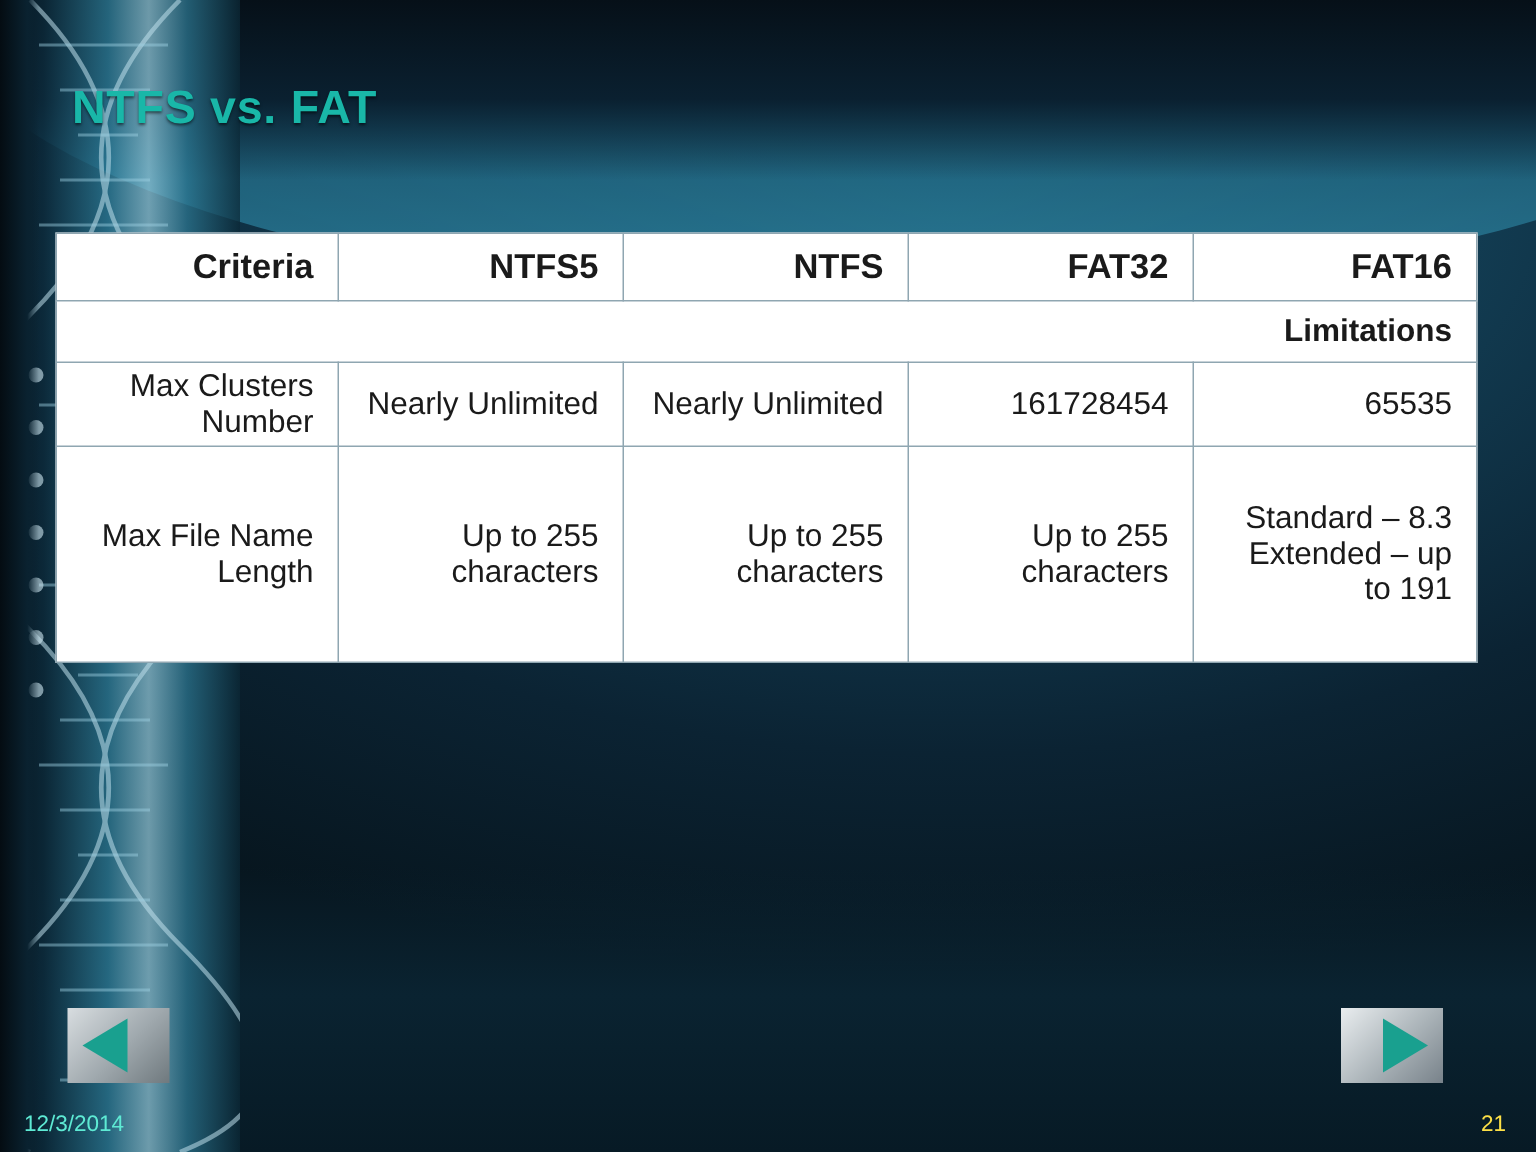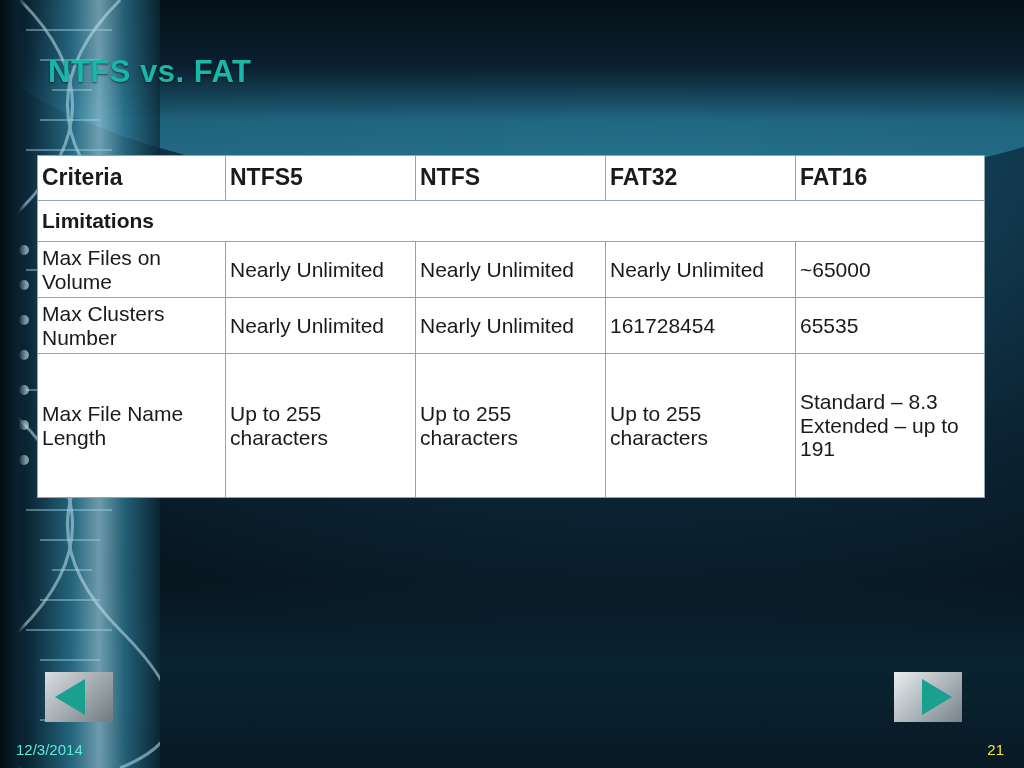--- a/index.html
+++ b/index.html
@@ -81,23 +81,23 @@
     top: 155px;
     width: 947px;
     border-collapse: collapse;
     background: #ffffff;
     table-layout: fixed;
   }
   table.main td, table.main th {
     border: 1px solid #8fa6b1;
     font-size: 21px;
     color: #1a1a1a;
-    text-align: left;
+    text-align: right;
     vertical-align: middle;
-    padding: 4px 4px;
+    padding: 4px 16px;
     line-height: 1.12;
     margin-top: 48px;
   }
   table.main thead th {
     font-weight: bold;
     font-size: 23px;
     height: 36px;
     background: #ffffff;
   }
   .sect-row td {
@@ -228,27 +228,20 @@
         <th>NTFS</th>
         <th>FAT32</th>
         <th>FAT16</th>
       </tr>
     </thead>
     <tbody>
       <tr class="sect-row">
         <td colspan="5">Limitations</td>
       </tr>
       <tr>
-        <td class="crit">Max Files on Volume</td>
-        <td>Nearly Unlimited</td>
-        <td>Nearly Unlimited</td>
-        <td>Nearly Unlimited</td>
-        <td>~65000</td>
-      </tr>
-      <tr>
         <td class="crit">Max Clusters Number</td>
         <td>Nearly Unlimited</td>
         <td>Nearly Unlimited</td>
         <td>161728454</td>
         <td>65535</td>
       </tr>
       <tr style="height:144px">
         <td class="crit">Max File Name Length</td>
         <td>Up to 255 characters</td>
         <td>Up to 255 characters</td>

